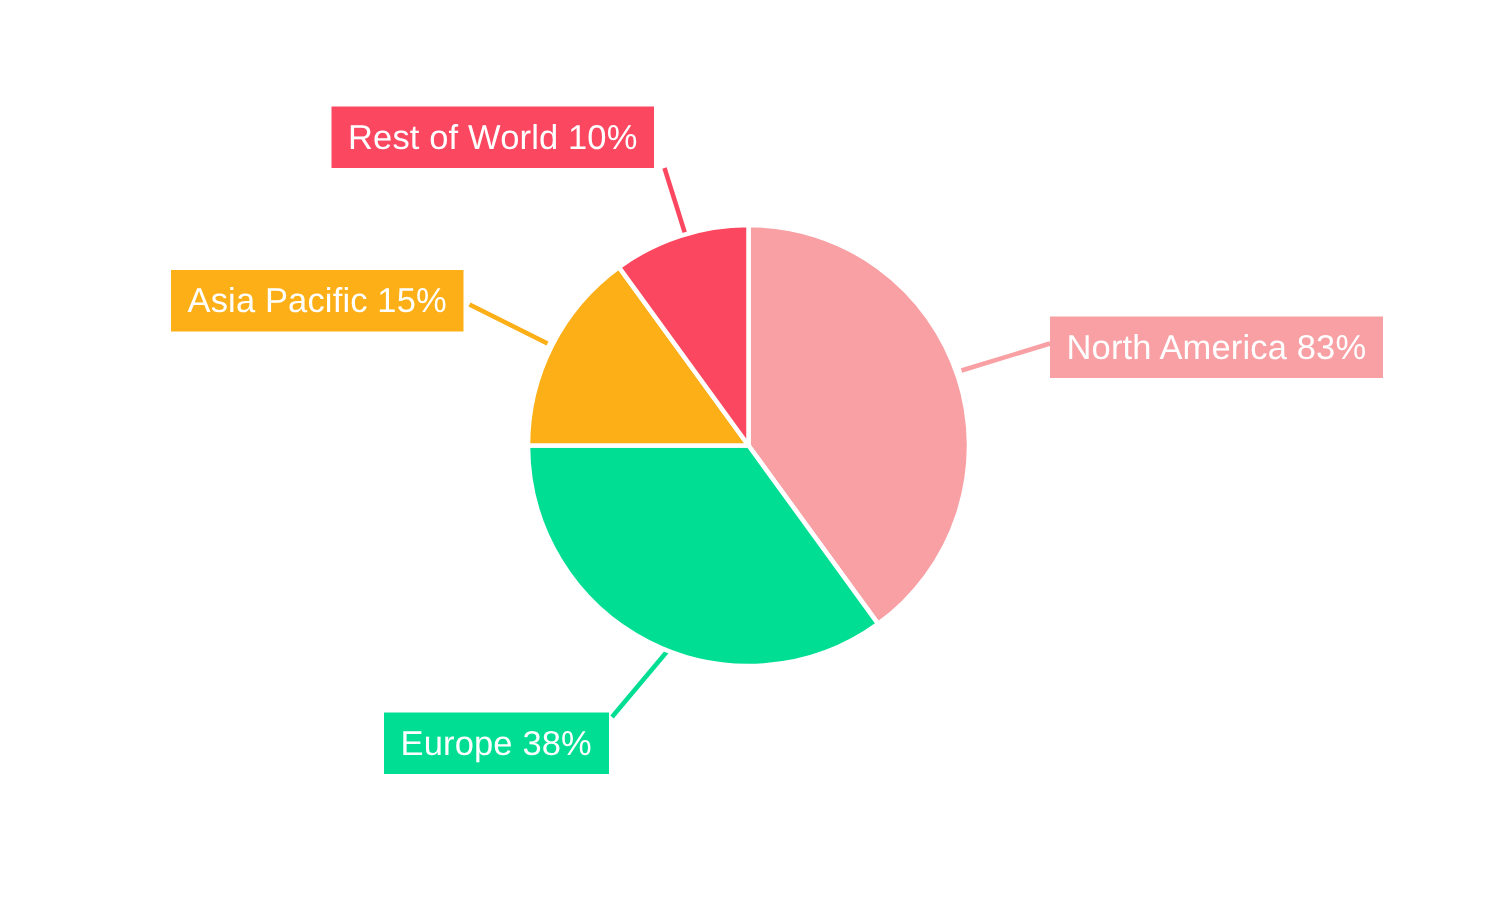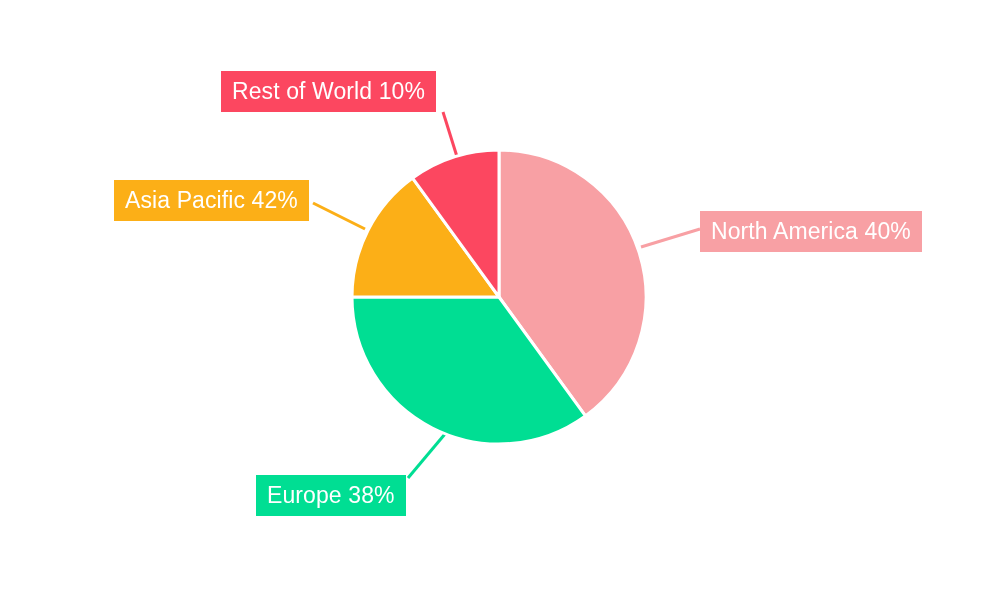--- a/index.html
+++ b/index.html
@@ -70,24 +70,24 @@
       <path class="pie-slice" d="M 499 297 L 352.00 297.00 A 147 147 0 0 1 412.60 178.07 Z" fill="#fcaf17"></path>
       <path class="pie-slice" d="M 499 297 L 412.60 178.07 A 147 147 0 0 1 499.00 150.00 Z" fill="#fc4760"></path>
     </g>
   </svg>
 
   <div class="callout-label" style="left:221px; top:71px; background:#fc4760;">
     <span>Rest of World 10%</span>
   </div>
 
   <div class="callout-label" style="left:114px; top:180px; background:#fcaf17;">
-    <span>Asia Pacific 42%</span>
+    <span>Asia Pacific 15%</span>
   </div>
 
   <div class="callout-label" style="left:700px; top:211px; background:#f8a0a4;">
-    <span>North America 40%</span>
+    <span>North America 83%</span>
   </div>
 
   <div class="callout-label" style="left:256px; top:475px; background:#00de93;">
     <span>Europe 38%</span>
   </div>
 
 </div>
 
 </body></html>

